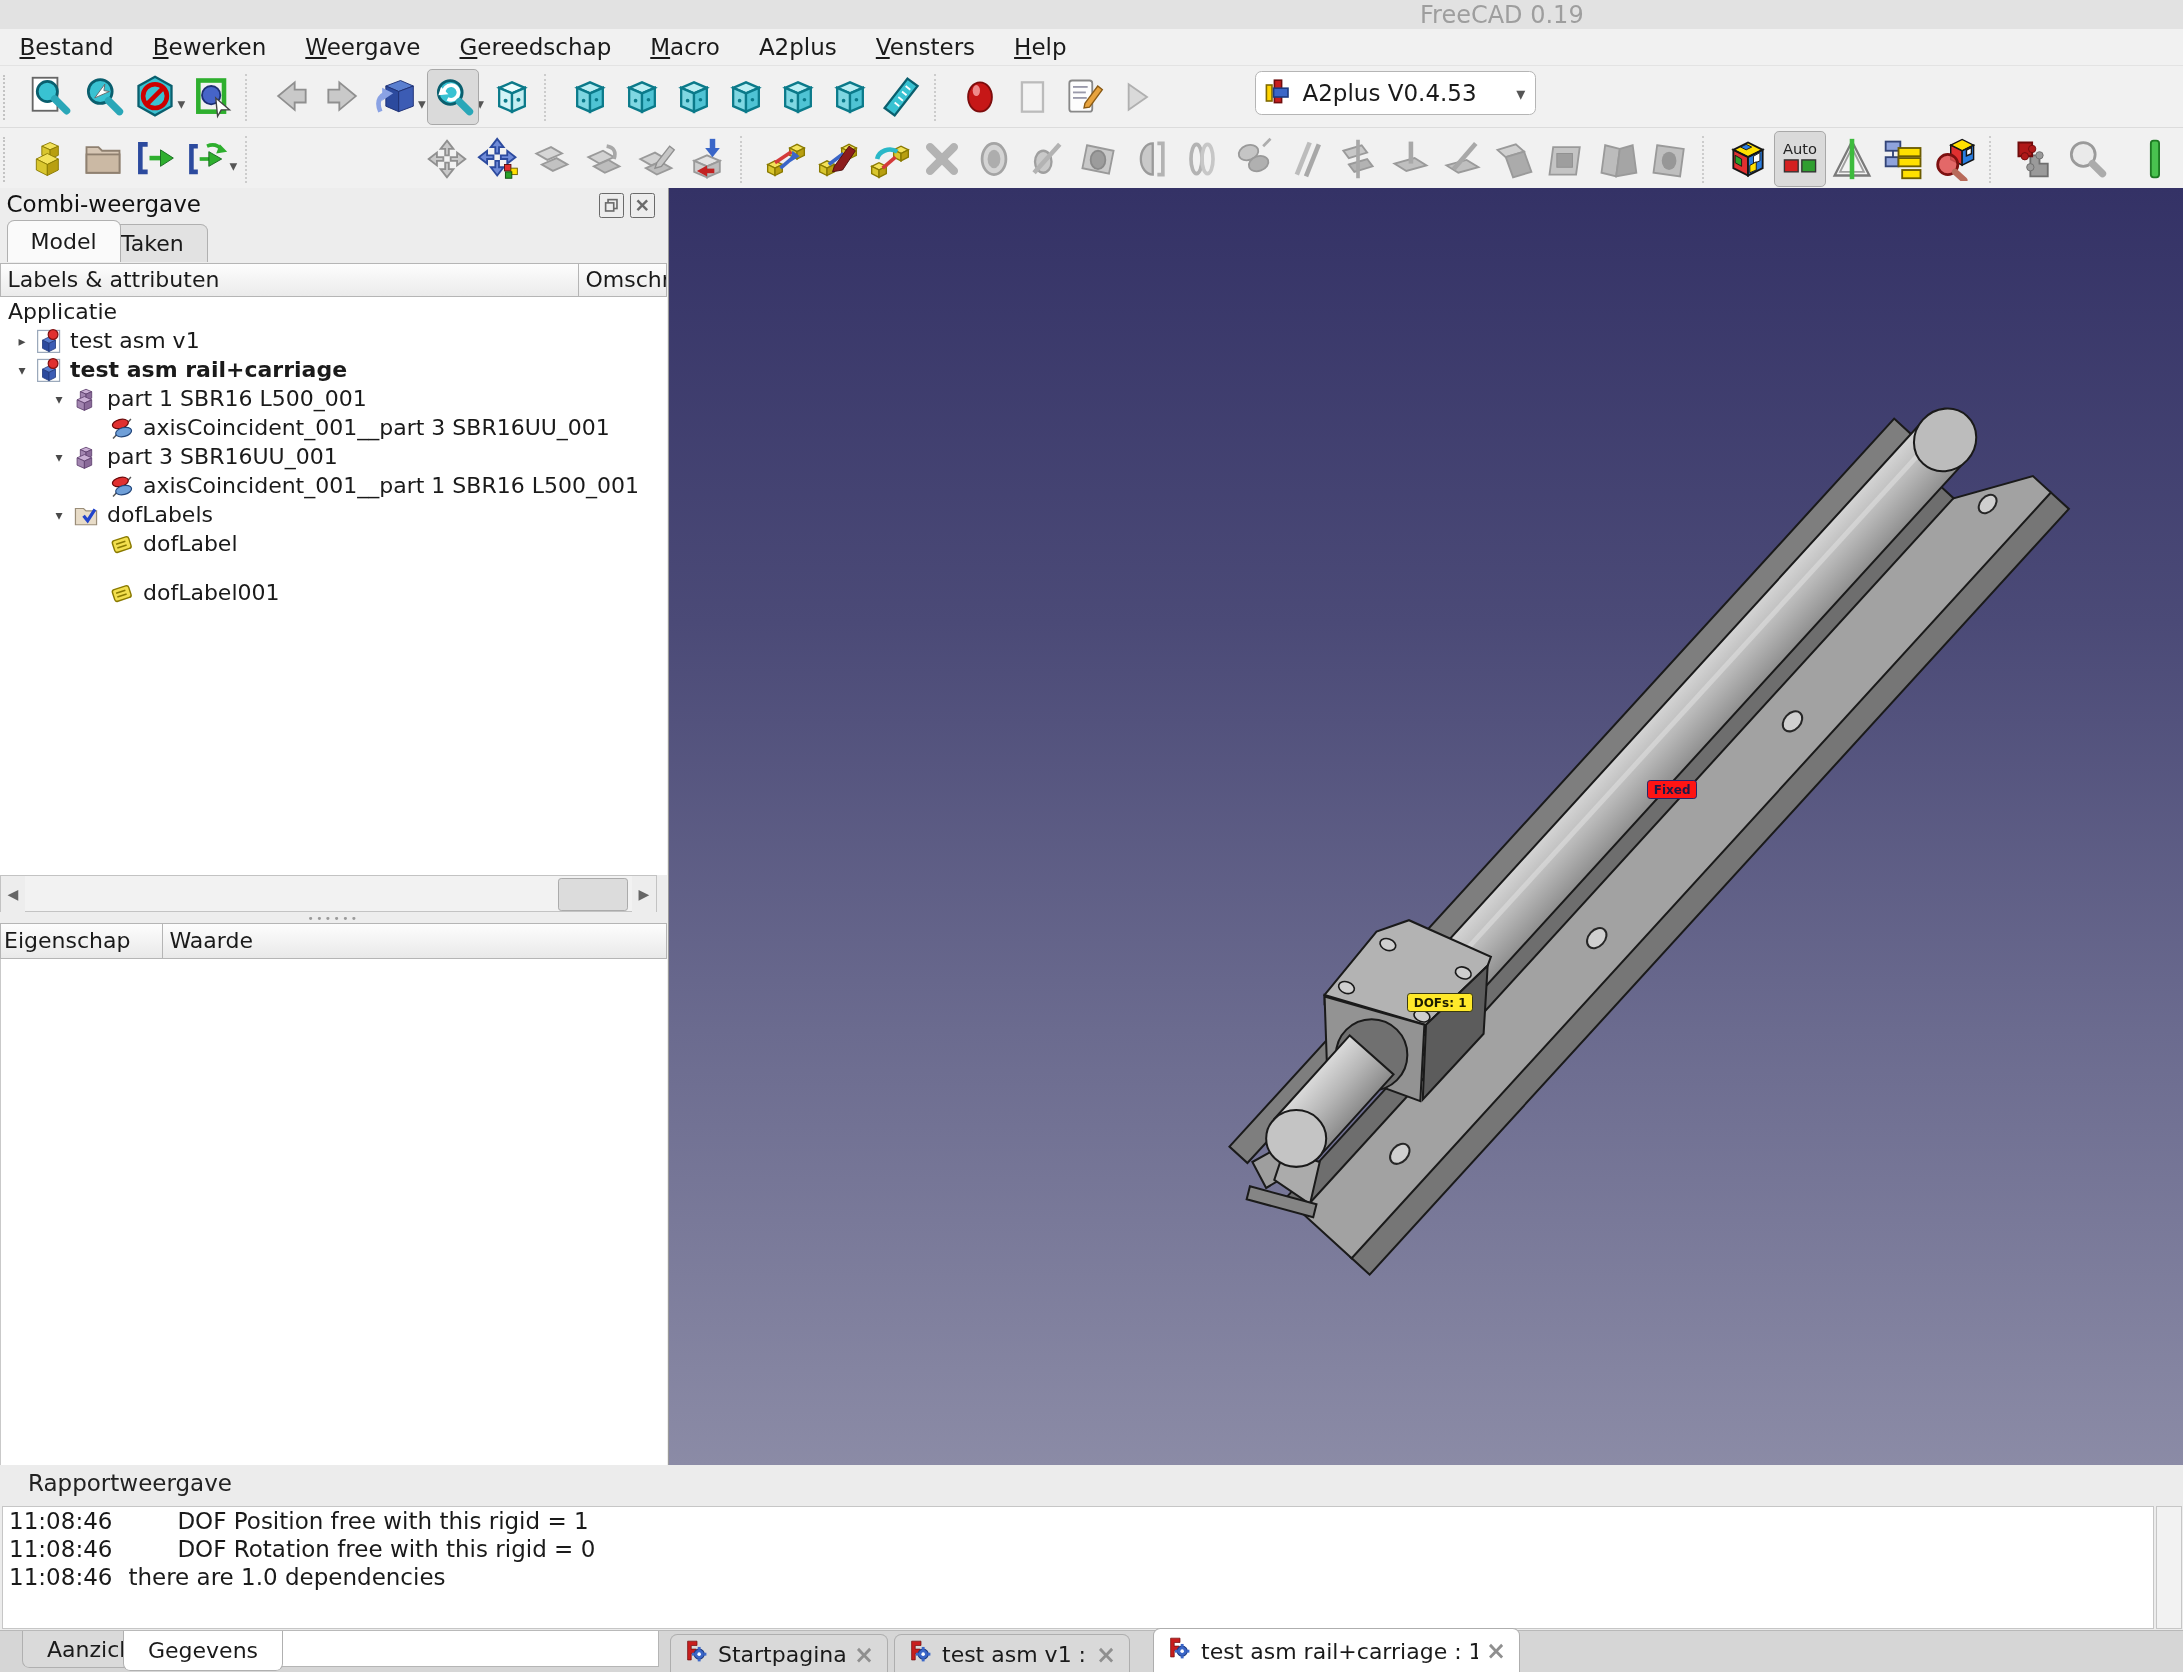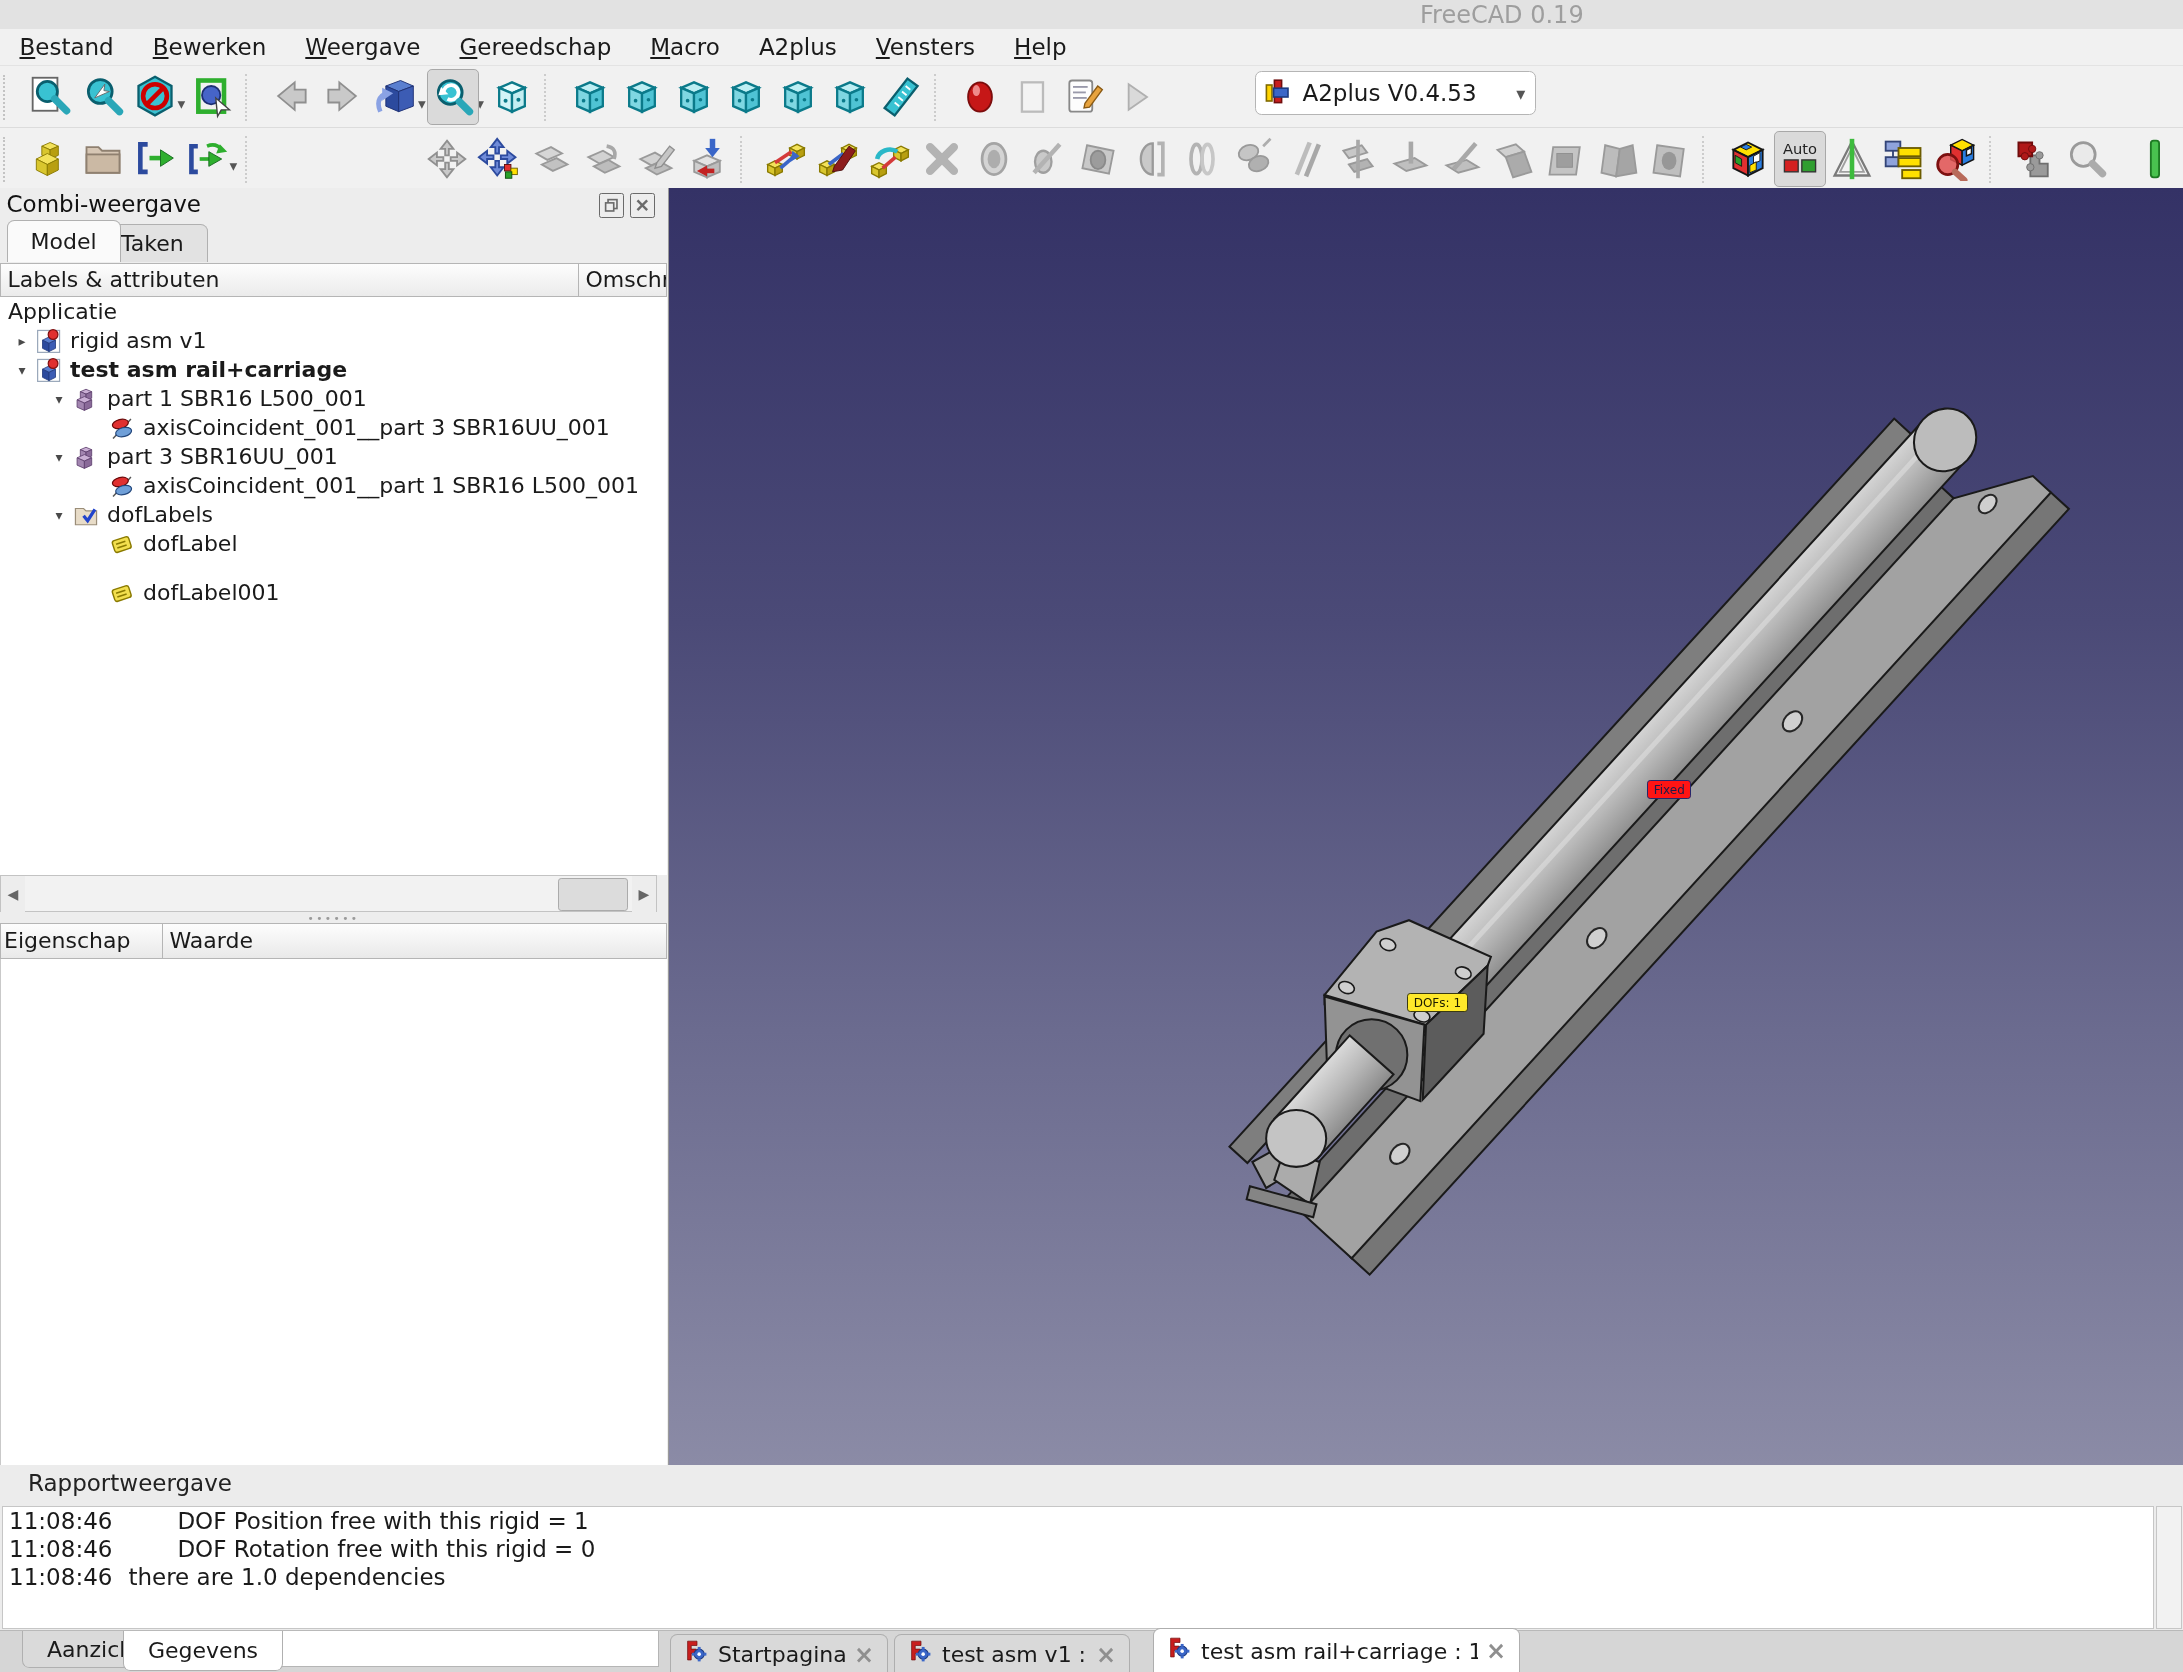--- a/index.html
+++ b/index.html
@@ -47,21 +47,21 @@
   
   #hscroll{left:0;top:687px;width:657px;height:37px;background:#f2f2f2;border:0.8px solid #c3c3c3;box-sizing:border-box;}
   .sbtn{top:0;width:24px;height:36px;display:flex;align-items:center;justify-content:center;color:#666;font-size:14px;background:#ededed;}
   #hthumb{left:557px;top:2.4px;width:68px;height:31px;background:#dcdcdc;border:0.8px solid #ababab;border-radius:3.2px;}
   #splitter{left:0;top:726px;width:667px;height:9.7px;text-align:center;color:#9a9a9a;font-size:10.6px;letter-spacing:2.4px;line-height:8px;}
   #prop-header{left:0;top:735px;width:667px;height:36px;display:flex;background:linear-gradient(#fdfdfd,#e9e9e9);border:0.8px solid #b5b5b5;box-sizing:border-box;font-size:22px;}
   #prop-header .c1{width:162px;padding:4px 0 0 3px;border-right:0.8px solid #b5b5b5;box-sizing:border-box;}
   #prop-header .c2{flex:1;padding:4px 0 0 6.5px;}
   #prop-body{left:0;top:771px;width:667px;height:506px;background:#ffffff;border-left:0.8px solid #c9c9c9;box-sizing:border-box;}
   
-  #viewport{left:669px;top:188px;width:1514px;height:1277px;background:linear-gradient(180deg,#343266 0%,#4b4a77 34%,#6b6b8f 66%,#8b8ba6 100%);overflow:hidden;}
+  #viewport{left:669px;top:188px;width:1514px;height:1277px;background:linear-gradient(180deg,#343266 0%,#4b4a77 34%,#6b6b8f 66%,#8b8ba6 100%);overflow:hidden;font-weight:bold;}
   .vlabel{position:absolute;font-size:12px;padding:1.6px 5.7px;border-radius:3.2px;white-space:nowrap;}
   #fixed-label{left:978px;top:592px;background:#ff1414;border:1.6px solid #26266b;color:#1c1c4a;}
   #dofs-label{left:738px;top:805px;background:#ffe92a;border:1.6px solid #3a3a10;color:#1c1c00;}
   
   #report{left:0;top:1465px;width:2183px;height:165px;background:#ececec;}
   #report-title{left:8px;top:4.9px;font-size:23px;color:#222;margin-left:20px;}
   #report-body{left:1.6px;top:41px;width:2152px;height:123px;background:#ffffff;border:0.8px solid #c6c6c6;box-sizing:border-box;font-size:23px;}
   #report-vscroll{left:2156px;top:41px;width:26px;height:123px;background:#f2f2f2;border:0.8px solid #c6c6c6;box-sizing:border-box;}
   .rline{height:28px;display:flex;align-items:center;padding-left:6.5px;}
   .rline .msg.wide{margin-left:65px;}
@@ -605,21 +605,21 @@
       <div class="trow" style="padding-left: 8px;">Applicatie</div>
       <div class="trow" style="padding-left: 8px;">
         <span class="exp">▸</span>
         <span class="ticon"><svg viewBox="0 0 32 32">
             <rect x="2" y="3" width="27" height="27" fill="#fff" stroke="#9aa8bb" stroke-width="1.5"></rect>
             <polygon points="8,15 16,11 24,15 16,19" fill="#5a7fd0" stroke="#223a7c"></polygon>
             <polygon points="8,15 16,19 16,29 8,25" fill="#2c4a9e" stroke="#223a7c"></polygon>
             <polygon points="16,19 24,15 24,25 16,29" fill="#3c5cb4" stroke="#223a7c"></polygon>
             <circle cx="21" cy="8" r="6" fill="#e03030" stroke="#801010" stroke-width="1.5"></circle>
           </svg></span>
-        <span>rigid asm v1</span>
+        <span>test asm v1</span>
       </div>
       <div class="trow bold" style="padding-left: 8px;">
         <span class="exp">▾</span>
         <span class="ticon"><svg viewBox="0 0 32 32">
             <rect x="2" y="3" width="27" height="27" fill="#fff" stroke="#9aa8bb" stroke-width="1.5"></rect>
             <polygon points="8,15 16,11 24,15 16,19" fill="#5a7fd0" stroke="#223a7c"></polygon>
             <polygon points="8,15 16,19 16,29 8,25" fill="#2c4a9e" stroke="#223a7c"></polygon>
             <polygon points="16,19 24,15 24,25 16,29" fill="#3c5cb4" stroke="#223a7c"></polygon>
             <circle cx="21" cy="8" r="6" fill="#e03030" stroke="#801010" stroke-width="1.5"></circle>
           </svg></span>

